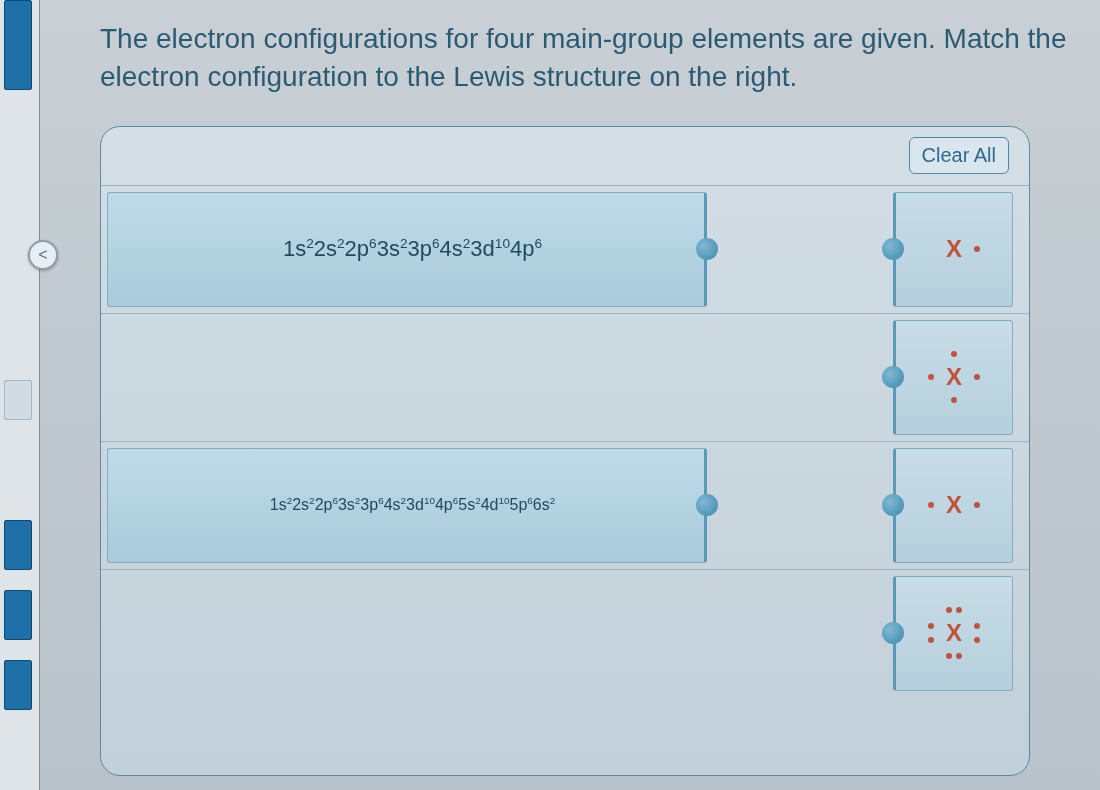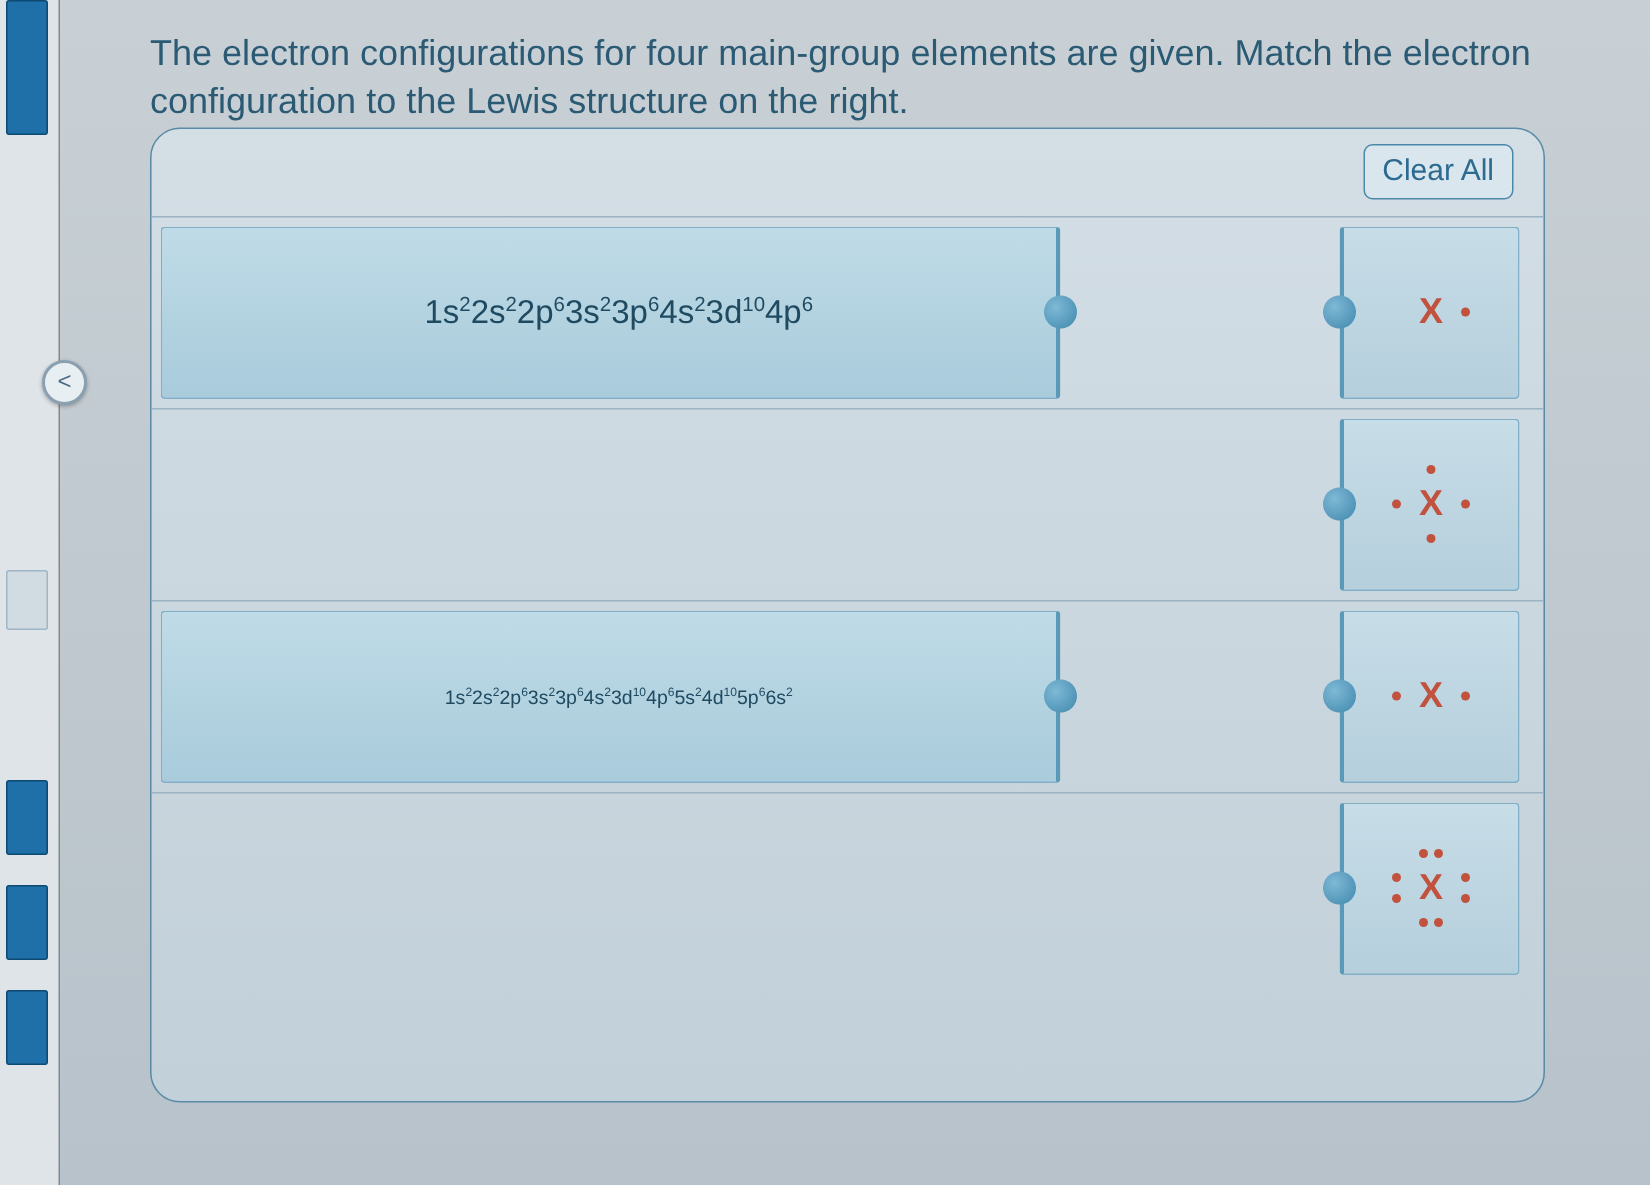--- a/index.html
+++ b/index.html
@@ -38,23 +38,24 @@
     cursor: pointer;
   }
   .question-area {
     position: absolute;
     left: 70px; top: 0;
     width: 1030px; height: 790px;
     padding: 20px 0 0 30px;
     color: #2b566f;
   }
   .question-text {
-    font-size: 24px;
+    font-size: 28px;
     line-height: 1.35;
     color: #2b5a74;
+    margin-bottom: 30px;
   }
   .matching-box {
     width: 930px;
     height: 650px;
     border: 1px solid #5a8aa5;
     border-radius: 20px;
     background: linear-gradient(180deg, #d3dee5 0%, #c2d0d9 100%);
     position: relative;
     padding-top: 58px;
   }
@@ -182,21 +183,21 @@
     </div>
 
     <div class="match-row">
       <div class="spacer-cell"></div>
       <div class="lewis-cell">
         <div class="lewis">X<span class="dot d-l"></span><span class="dot d-r"></span><span class="dot d-t"></span><span class="dot d-b"></span></div>
       </div>
     </div>
 
     <div class="match-row">
-      <div class="config-cell" style="font-size:13px">
+      <div class="config-cell" style="font-size:16px">
         <span>1s<sup>2</sup>2s<sup>2</sup>2p<sup>6</sup>3s<sup>2</sup>3p<sup>6</sup>4s<sup>2</sup>3d<sup>10</sup>4p<sup>6</sup>5s<sup>2</sup>4d<sup>10</sup>5p<sup>6</sup>6s<sup>2</sup></span>
       </div>
       <div class="spacer-cell"></div>
       <div class="lewis-cell">
         <div class="lewis">X<span class="dot d-l"></span><span class="dot d-r"></span></div>
       </div>
     </div>
 
     <div class="match-row">
       <div class="spacer-cell"></div>

